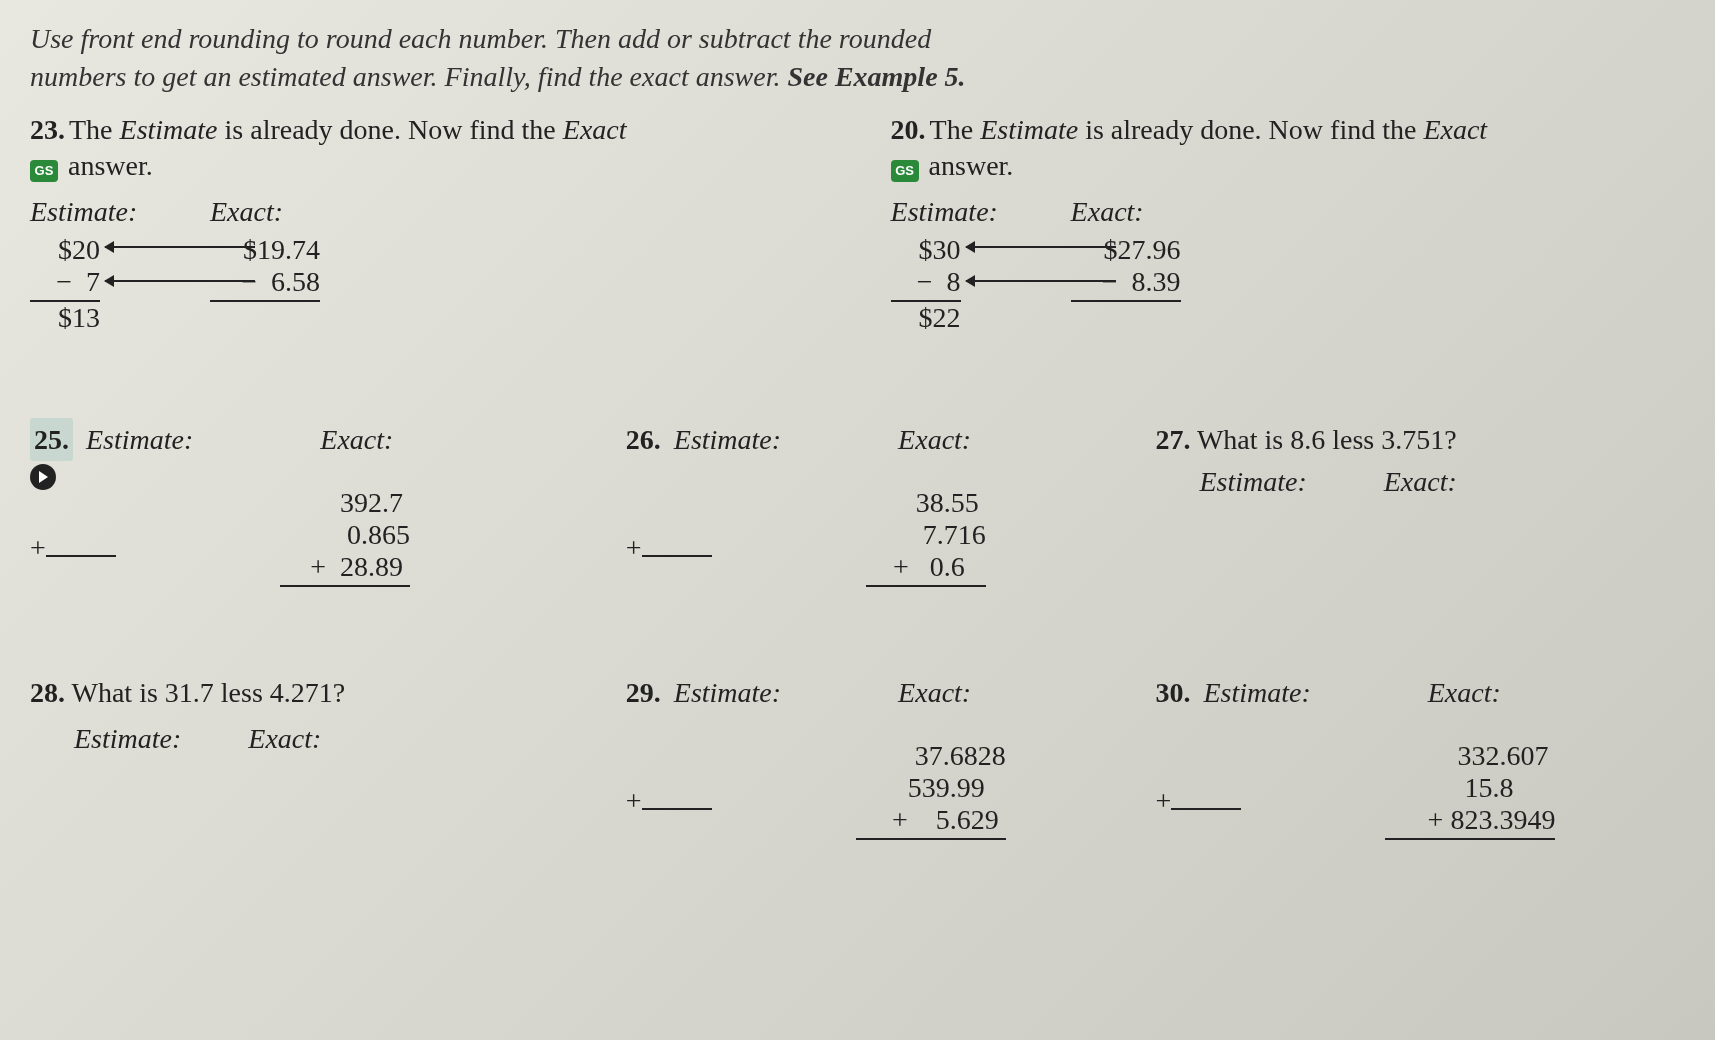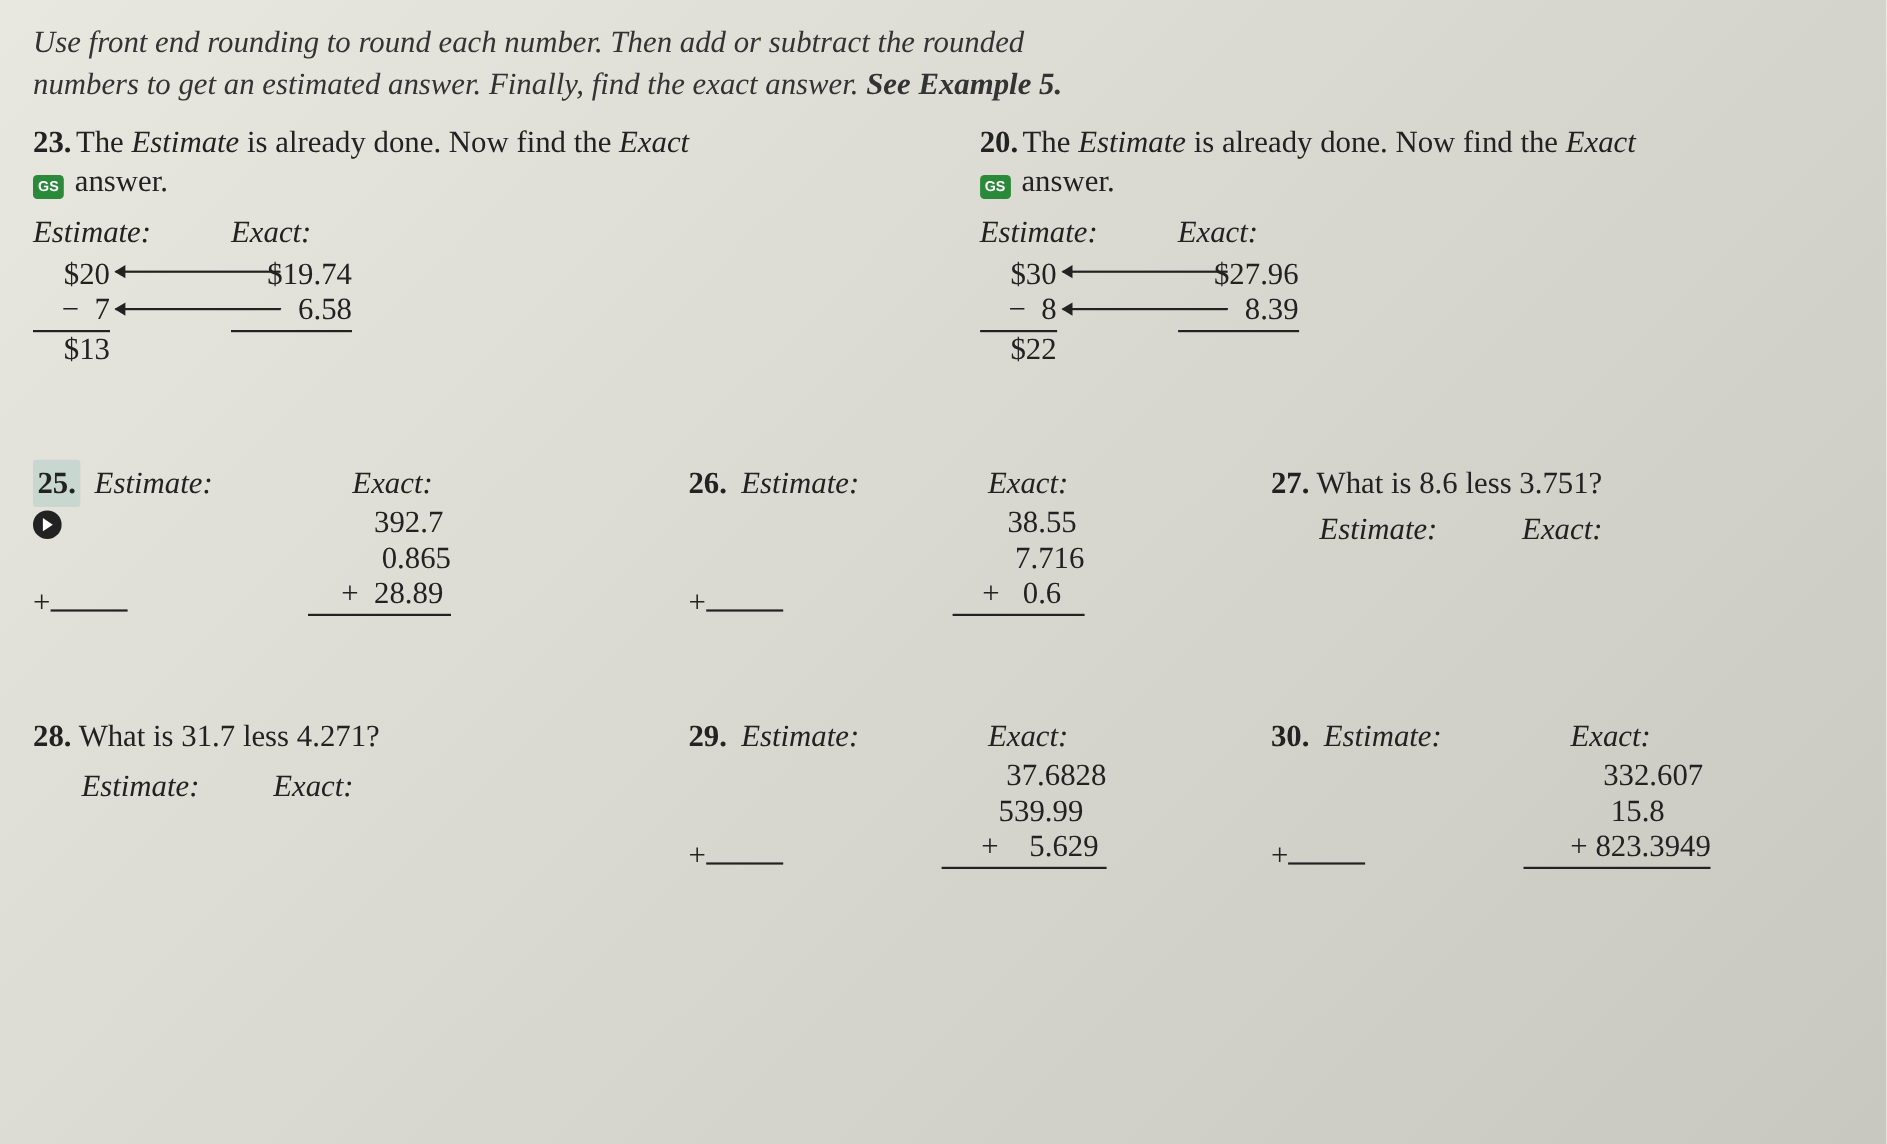--- a/index.html
+++ b/index.html
@@ -39,21 +39,21 @@
   }
   .play-badge {
     display:inline-block; width:26px; height:26px; background:#222; border-radius:50%;
     position:relative; vertical-align:middle;
   }
   .play-badge::after{
     content:""; position:absolute; left:9px; top:7px;
     border-left:9px solid #fff; border-top:6px solid transparent; border-bottom:6px solid transparent;
   }
   .calc { font-size: 28px; margin-top:8px; }
-  .calc-col { display:inline-block; vertical-align:top; text-align:right; }
+  .calc-col { display:inline-block; vertical-align:top; text-align:right;margin-top:27px; }
   .calc-row { display:block; white-space:pre;font-family:Liberation Serif, serif; }
   .rule { border-top: 2px solid #222; margin-top:2px; display:block; }
   .arrow-line { display:inline-block; vertical-align:middle; position:relative; height:2px; background:#222; }
   .arrow-line::before{
     content:""; position:absolute; left:-1px; top:-5px;
     border-right:10px solid #222; border-top:6px solid transparent; border-bottom:6px solid transparent;
   }
   .label-pair { font-size:28px; }
   .label-pair .lbl { font-style: italic; }
   .blank-line { display:inline-block; border-bottom:2px solid #222; width:70px; vertical-align:baseline; }

